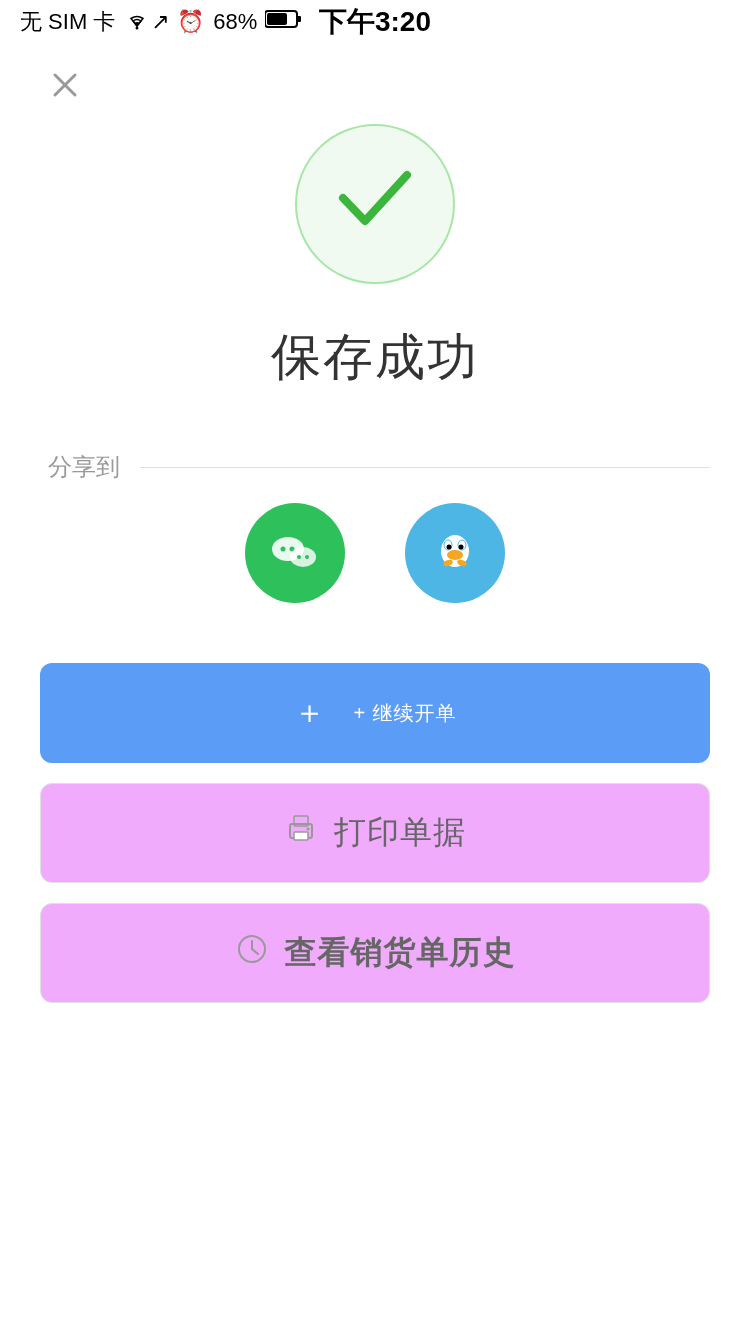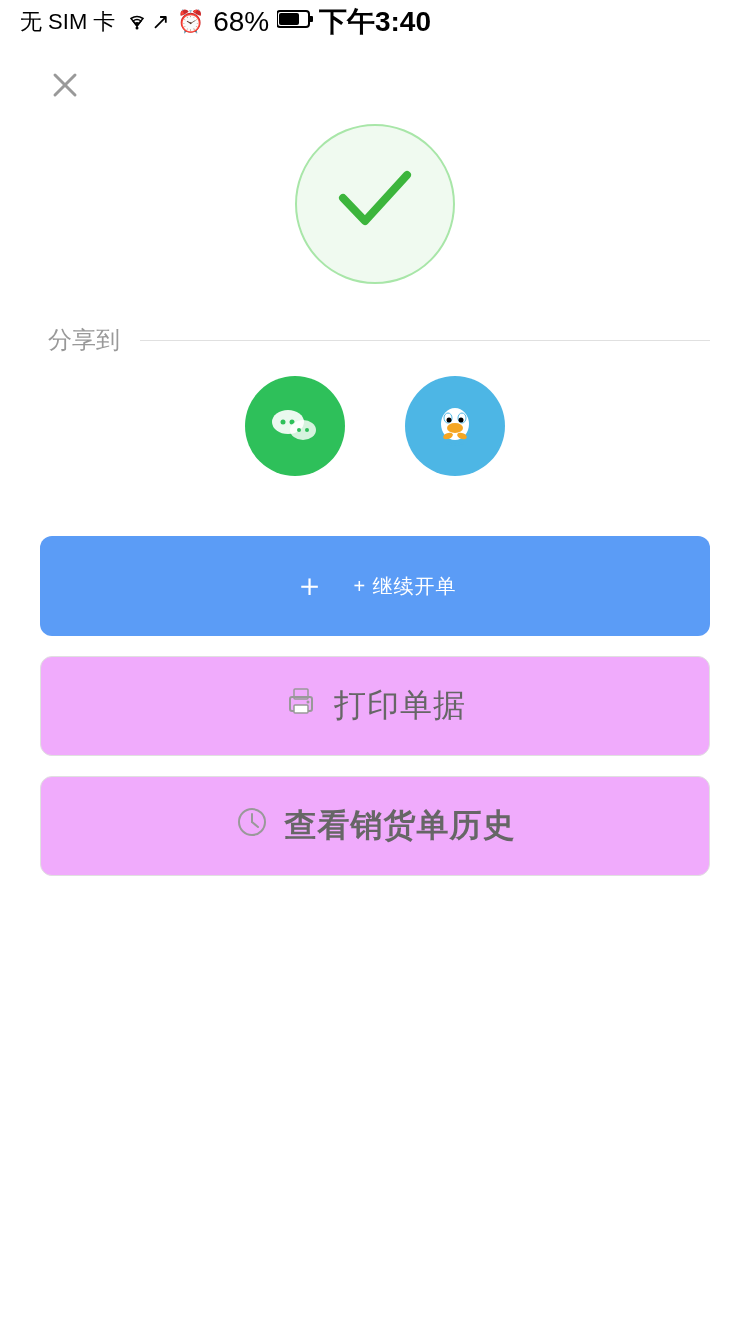--- a/index.html
+++ b/index.html
@@ -214,25 +214,25 @@
     <span style="font-size:22px;">无 SIM 卡</span>
     <span>
       <svg width="28" height="22" viewBox="0 0 28 22" fill="none">
         <path d="M14 18l2.5-3a4 4 0 00-5 0L14 18z" fill="#000"></path>
         <path d="M14 18l4-5a7 7 0 00-8 0l4 5z" fill="none" stroke="#000" stroke-width="1.5"></path>
         <path d="M14 18l6-7.5a11 11 0 00-12 0L14 18z" fill="none" stroke="#000" stroke-width="1.5"></path>
         <circle cx="14" cy="20" r="1.5" fill="#000"></circle>
       </svg>
     </span>
   </div>
-  <div class="status-center">下午3:40</div>
+  <div class="status-center">下午3:20</div>
   <div class="status-right">
     <span>↗</span>
     <span>⏰</span>
-    <span style="font-size:28px;">68%</span>
+    <span style="font-size:22px;">68%</span>
     <span>
       <svg width="36" height="20" viewBox="0 0 36 20">
         <rect x="0" y="2" width="32" height="16" rx="3" ry="3" fill="none" stroke="#000" stroke-width="2"></rect>
         <rect x="32" y="7" width="4" height="6" rx="1" fill="#000"></rect>
         <rect x="2" y="4" width="20" height="12" rx="2" fill="#000"></rect>
       </svg>
     </span>
   </div>
 </div>
 
@@ -246,20 +246,21 @@
 <div class="main-content">
 
   <div class="success-circle">
     <span class="success-checkmark">
       <svg width="80" height="70" viewBox="0 0 80 70" fill="none">
         <path d="M8 35L30 58L72 12" stroke="#3cb53c" stroke-width="8" stroke-linecap="round" stroke-linejoin="round"></path>
       </svg>
     </span>
   </div>
 
+  <div class="success-title">保存成功</div>
 
   <div class="share-section">
     <div class="share-divider-line"></div>
     <span class="share-label">分享到</span>
   </div>
 
   <div class="share-icons">
 
     <button class="share-icon-btn wechat-btn">
       <svg class="wechat-svg" viewBox="0 0 60 60" fill="none">

